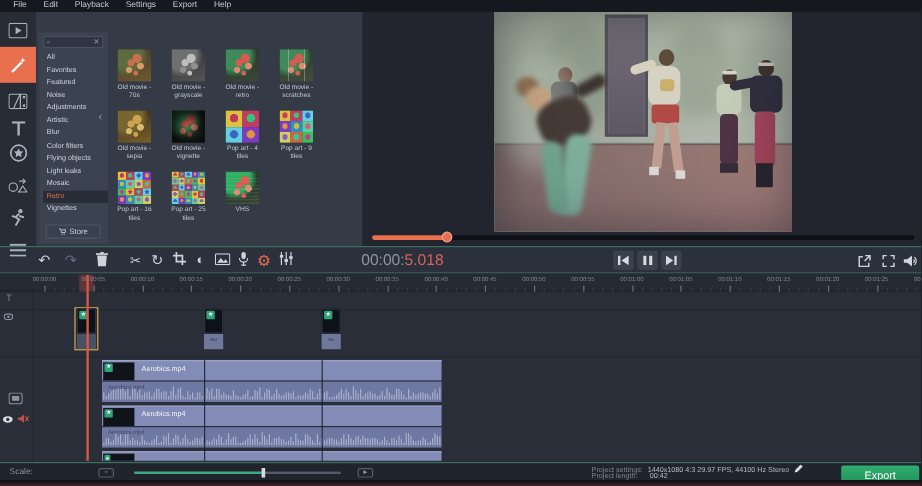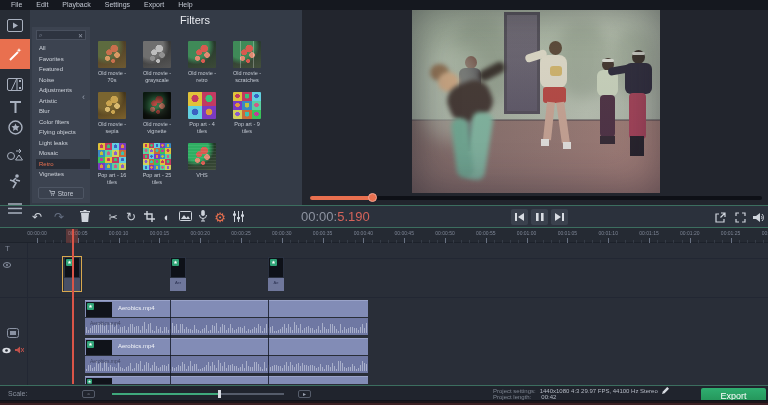--- a/index.html
+++ b/index.html
@@ -187,21 +187,20 @@
       <div class="stool" style="top: 185px;">
         <span>
           <svg width="14" height="11" viewBox="0 0 14 11">
             <path d="M0 1h14M0 5.5h14M0 10h14" stroke="currentColor" stroke-width="1.6"></path>
           </svg>
         </span>
       </div>
     </div>
 
   <div id="filtersPanel" class="abs">
-    <div id="panelTitle" class="abs">Filters</div>
     <div id="catPanel" class="abs">
       <div id="searchBox" class="abs">
         <span class="mag">⌕</span>
         <span class="clr">✕</span>
       </div>
       <div id="catList" class="abs">
           <div class="cat">All</div>
           <div class="cat">Favorites</div>
           <div class="cat">Featured</div>
           <div class="cat">Noise</div>
@@ -435,21 +434,21 @@
 
       <div style="left:0;top:0;width:248px;height:185px;background:linear-gradient(rgba(185,205,175,.10),rgba(120,100,140,.14));box-shadow:inset 0 0 42px rgba(25,25,38,.5);"></div>
     </div>
     <div id="seektrack" class="abs"></div>
     <div id="seekfill" class="abs"></div>
     <div id="seekhandle" class="abs"></div>
   </div>
 
   <div id="toolrow" class="abs">
     <div id="toolbtns"></div>
-    <div id="timecode" class="abs"><span>00:00:</span><b>5.190</b></div>
+    <div id="timecode" class="abs"><span>00:00:</span><b>5.018</b></div>
     <div class="pbtn" style="left:511px;">
         <svg width="9" height="8" viewBox="0 0 9 8">
           <rect x="0" y="0" width="2" height="8" fill="#d8dce2"></rect>
           <path d="M9 0L3 4l6 4z" fill="#d8dce2"></path>
         </svg>
       </div>
     <div class="pbtn" style="left:531px;">
         <svg width="8" height="8" viewBox="0 0 8 8">
           <rect x="0" y="0" width="2.6" height="8" fill="#d8dce2"></rect>
           <rect x="5" y="0" width="2.6" height="8" fill="#d8dce2"></rect>

